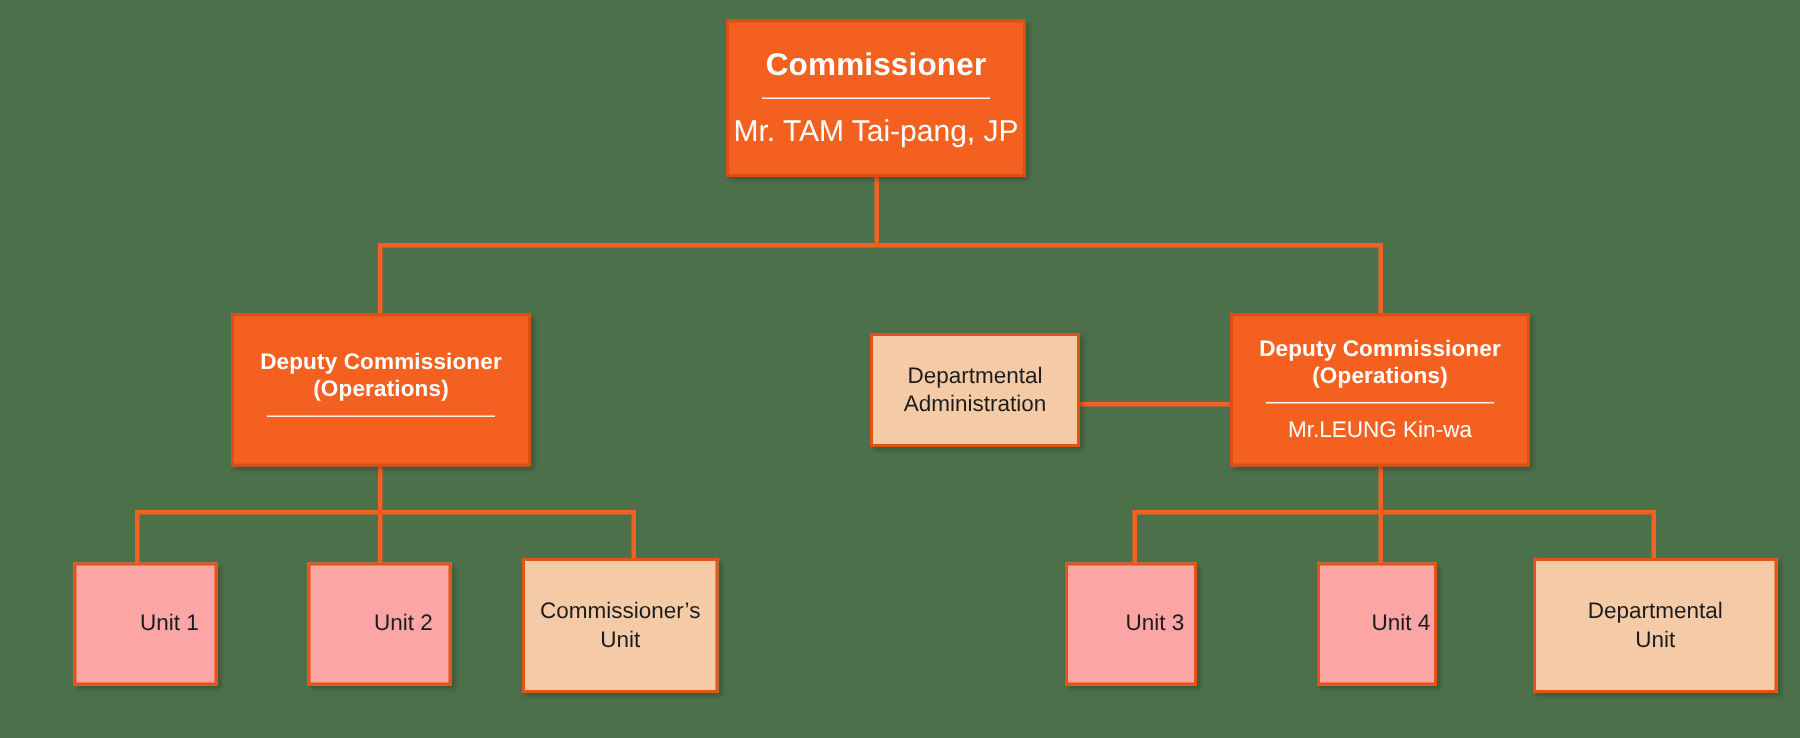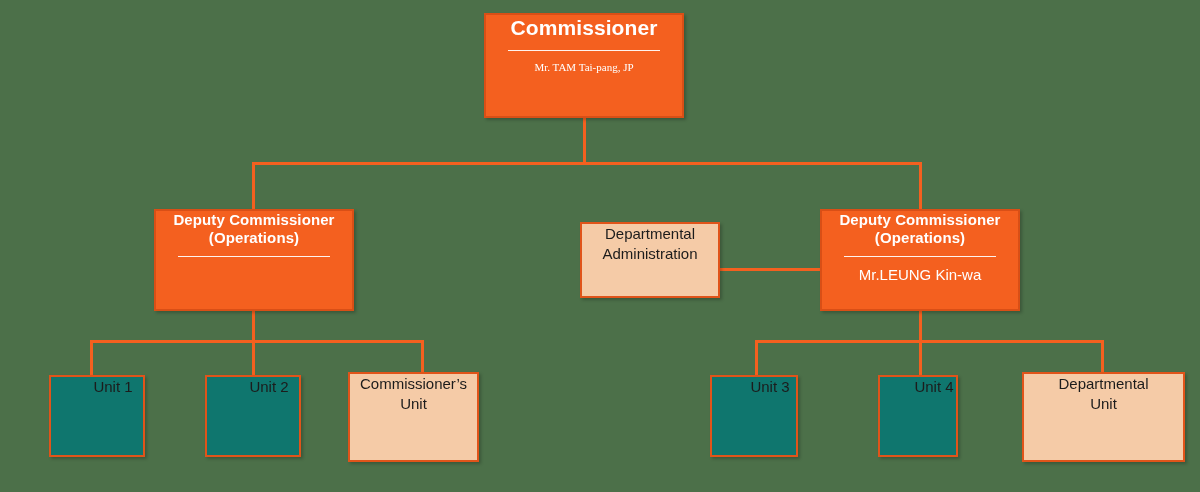--- a/index.html
+++ b/index.html
@@ -28,32 +28,33 @@
   .conn-v { width: 3px; }
   .conn-h { height: 3px; }
 
   
   .node {
     position: absolute;
     box-sizing: border-box;
     display: flex;
     flex-direction: column;
     align-items: center;
+    justify-content: center;
     text-align: center;
     border: 2px solid #e0541a;
     box-shadow: 2px 2px 3px rgba(0,0,0,0.22);
   }
 
   .node.primary {
     background: #f4601f;
     border-color: #d94f16;
     color: #ffffff;
   }
   .node.unit {
-    background: #0f766e;
+    background: #fca5a5;
     border-color: #e0541a;
     color: #1c1c1c;
     padding-left: 32px;
   }
   .node.support {
     background: #f5cba7;
     border-color: #e0541a;
     color: #1c1c1c;
   }
 
@@ -73,21 +74,21 @@
   }
   .node-plain {
     line-height: 1.3;
   }
 
   
   #node-commissioner {
     left: 484px; top: 13px; width: 200px; height: 105px;
   }
   #node-commissioner .node-title { font-size: 21px; }
-  #node-commissioner .node-sub   { font-size: 11px; font-family: Liberation Serif, serif; }
+  #node-commissioner .node-sub   { font-size: 20px; }
 
   #node-deputy-technical {
     left: 154px; top: 209px; width: 200px; height: 102px;
   }
   #node-deputy-operations {
     left: 820px; top: 209px; width: 200px; height: 102px;
   }
   #node-deputy-technical .node-title,
   #node-deputy-operations .node-title { font-size: 15px; }
   #node-deputy-technical .node-sub,

